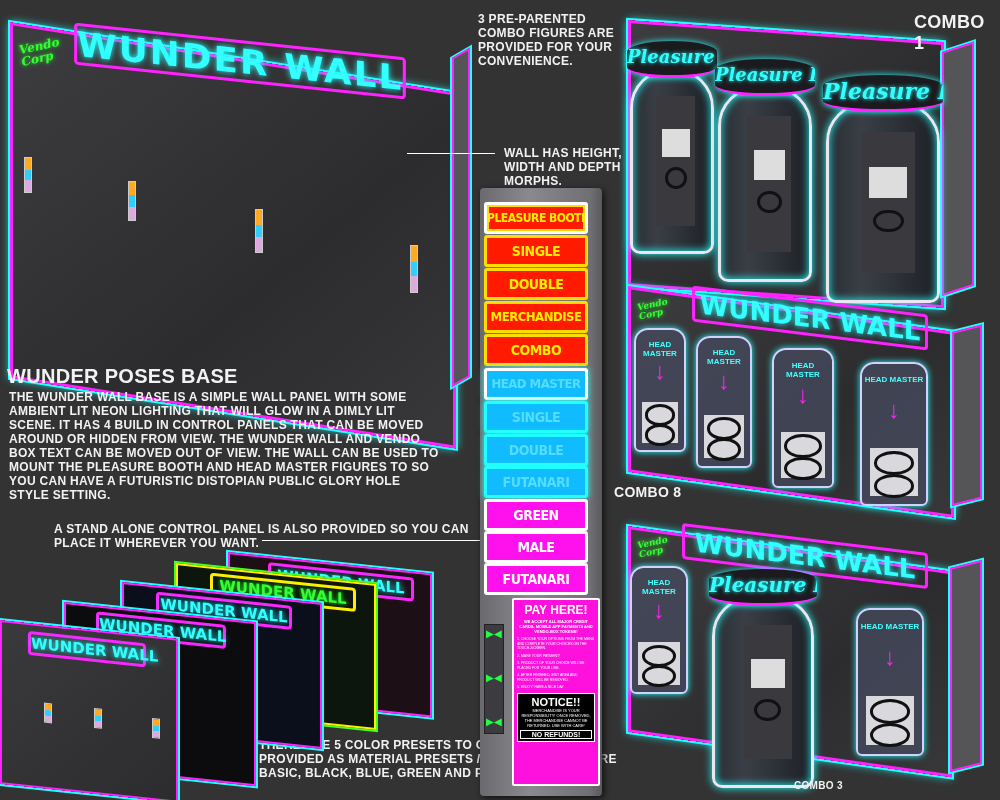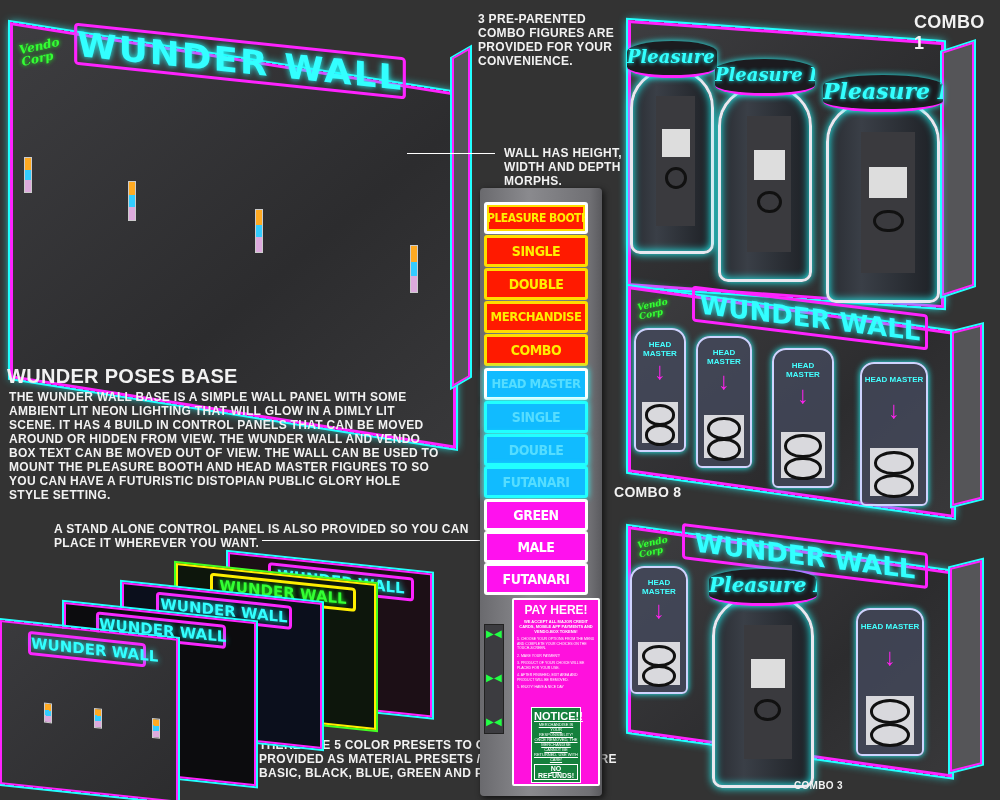--- a/index.html
+++ b/index.html
@@ -97,21 +97,21 @@
   </div>
 
   <div class="paybox">
     <div style="font-weight:bold;font-size:12px;text-align:center;margin-top:3px;">PAY HERE!</div>
     <div style="font-size:4px;line-height:5px;font-weight:bold;margin:2px 3px;text-align:center;">WE ACCEPT ALL MAJOR CREDIT CARDS, MOBILE APP PAYMENTS AND VENDO-BOX TOKENS!</div>
     <div style="font-size:3.5px;line-height:4.5px;margin:3px;">1. CHOOSE YOUR OPTIONS FROM THE MENU AND COMPLETE YOUR CHOICES ON THE TOUCH-SCREEN.</div>
     <div style="font-size:3.5px;line-height:4.5px;margin:3px;">2. MAKE YOUR PAYMENT!</div>
     <div style="font-size:3.5px;line-height:4.5px;margin:3px;">3. PRODUCT OF YOUR CHOICE WILL BE PLACED FOR YOUR USE.</div>
     <div style="font-size:3.5px;line-height:4.5px;margin:3px;">4. AFTER FINISHED, EXIT AREA AND PRODUCT WILL BE REMOVED.</div>
     <div style="font-size:3.5px;line-height:4.5px;margin:3px;">5. ENJOY! HAVE A NICE DAY</div>
-    <div style="margin:17px;border:1px solid #fff;background:#15803d;padding:2px;text-decoration:underline;">
+    <div style="margin:3px;border:1px solid #fff;background:#000000;padding:2px;">
       <div style="font-weight:bold;font-size:11px;text-align:center;">NOTICE!!</div>
       <div style="font-size:4px;line-height:5px;text-align:center;">MERCHANDISE IS YOUR RESPONSIBILITY! ONCE REMOVED, THE MERCHANDISE CANNOT BE RETURNED. USE WITH CARE!</div>
       <div style="font-weight:bold;font-size:7px;text-align:center;border:1px solid #fff;margin-top:2px;">NO REFUNDS!</div>
     </div>
   </div>
 </div>
 
 <div class="combo" style="left:620px;top:10px;width:380px;height:290px;">
   <div class="wall-face" style="left:8px;top:10px;width:310px;height:260px;transform:skewY(4deg);transform-origin:0 0;"></div>
   <div class="wall-side" style="left:322px;top:42px;width:28px;height:240px;transform:skewY(-18deg);transform-origin:0 0;"></div>

